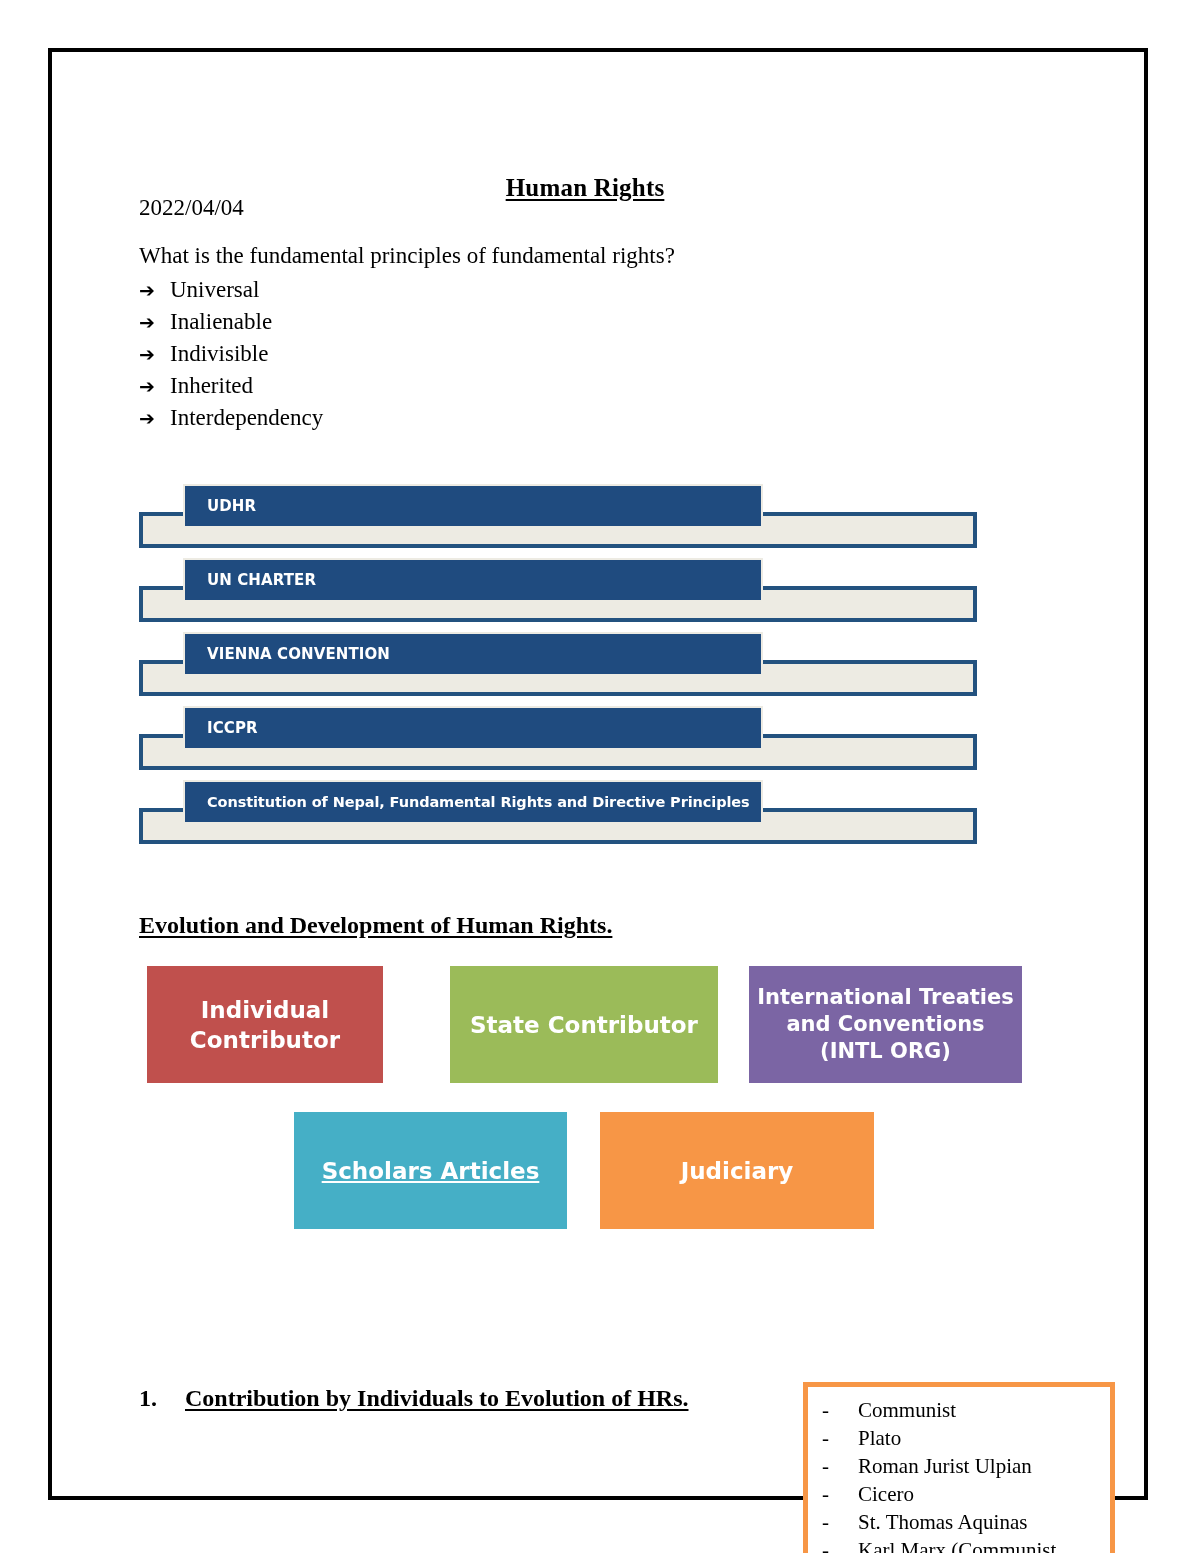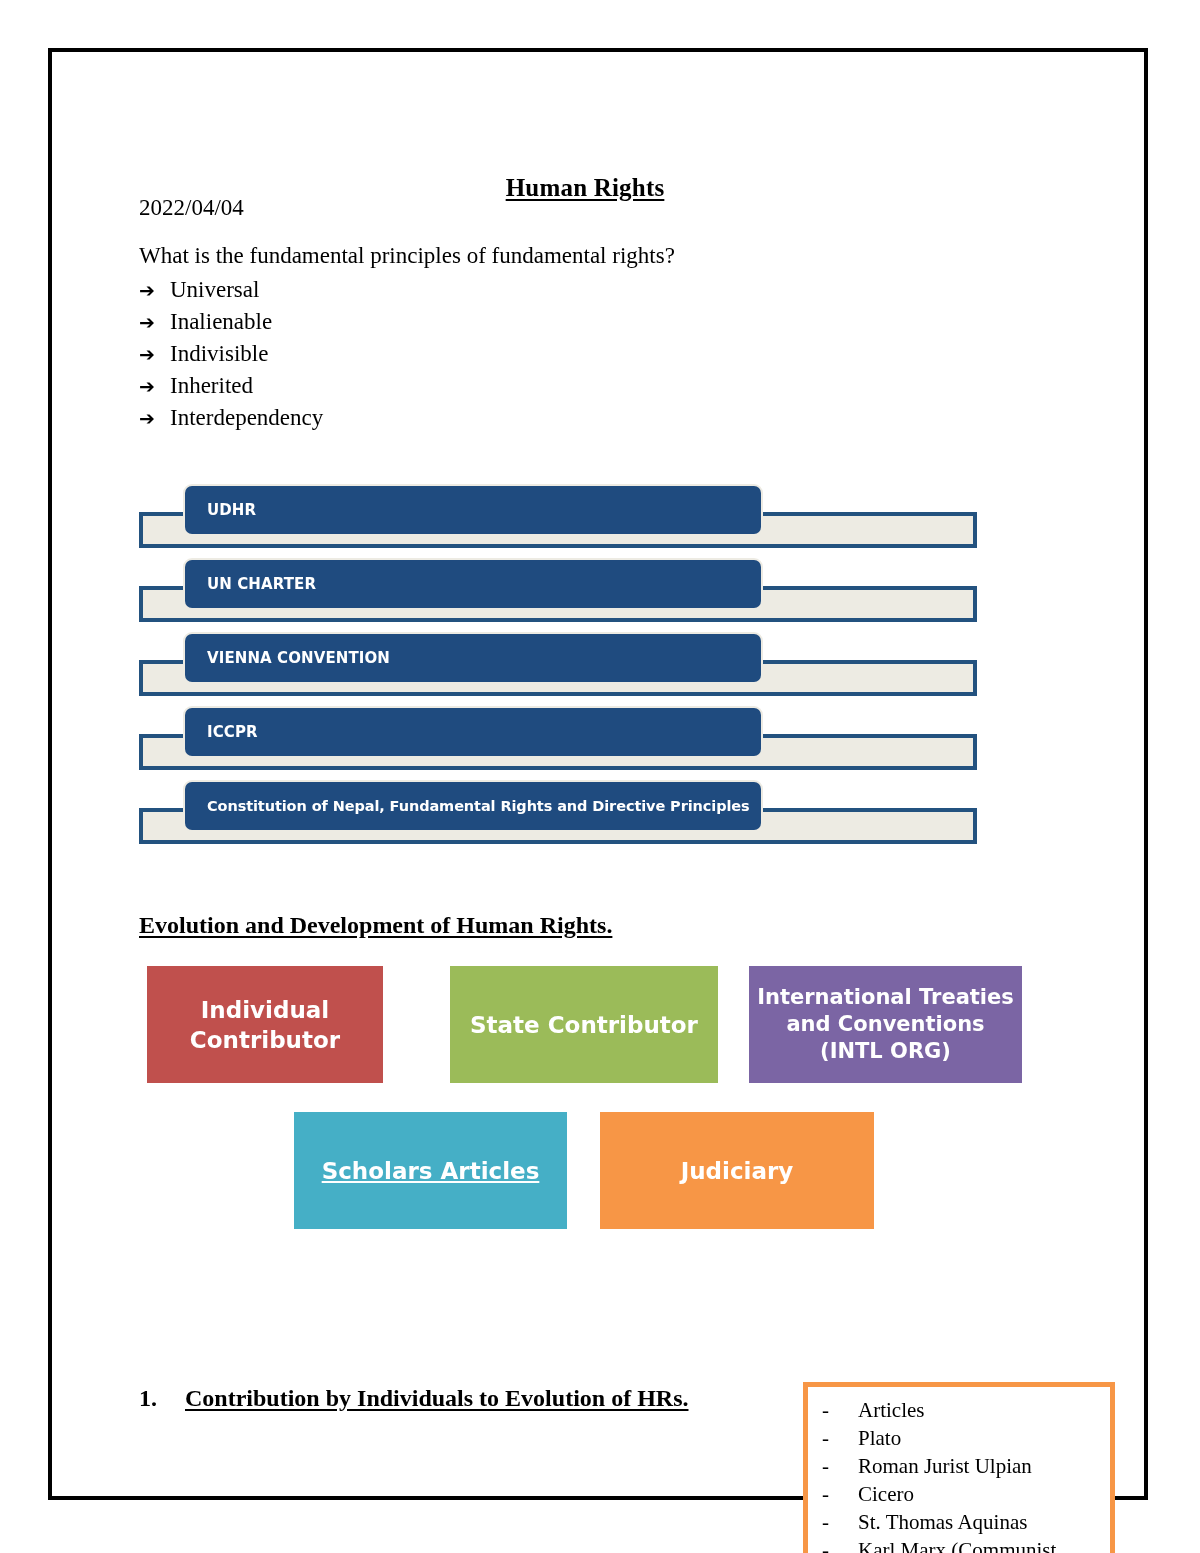--- a/index.html
+++ b/index.html
@@ -108,23 +108,23 @@
     height: 36px;
     background: #EDEBE3;
     border: 4px solid #23527F;
     box-sizing: border-box;
   }
   .banner-inner {
     position: absolute;
     left: 46px;
     top: 0;
     width: 576px;
-    height: 48px;
+    height: 40px;
     background: #1F4B7F;
-    border-radius: 7px;
+    border-radius: 0;
     box-shadow: 0 0 0 2px #EDEBE3;
     display: flex;
     align-items: center;
     box-sizing: border-box;
     padding-left: 22px;
   }
   .banner-label {
     color: #ffffff;
     font-family: "DejaVu Sans", "Liberation Sans", sans-serif;
     font-size: 15px;
@@ -332,21 +332,21 @@
 
 <div class="numbered-item">
   <span class="num">1.</span>
   <span class="item-text">Contribution by Individuals to Evolution of HRs.</span>
 </div>
 
 <div class="orange-list-box">
   <ul class="orange-list">
     <li>
       <span class="dash">-</span>
-      <span>Articles</span>
+      <span>Communist</span>
     </li>
     <li>
       <span class="dash">-</span>
       <span>Plato</span>
     </li>
     <li>
       <span class="dash">-</span>
       <span>Roman Jurist Ulpian</span>
     </li>
     <li>

